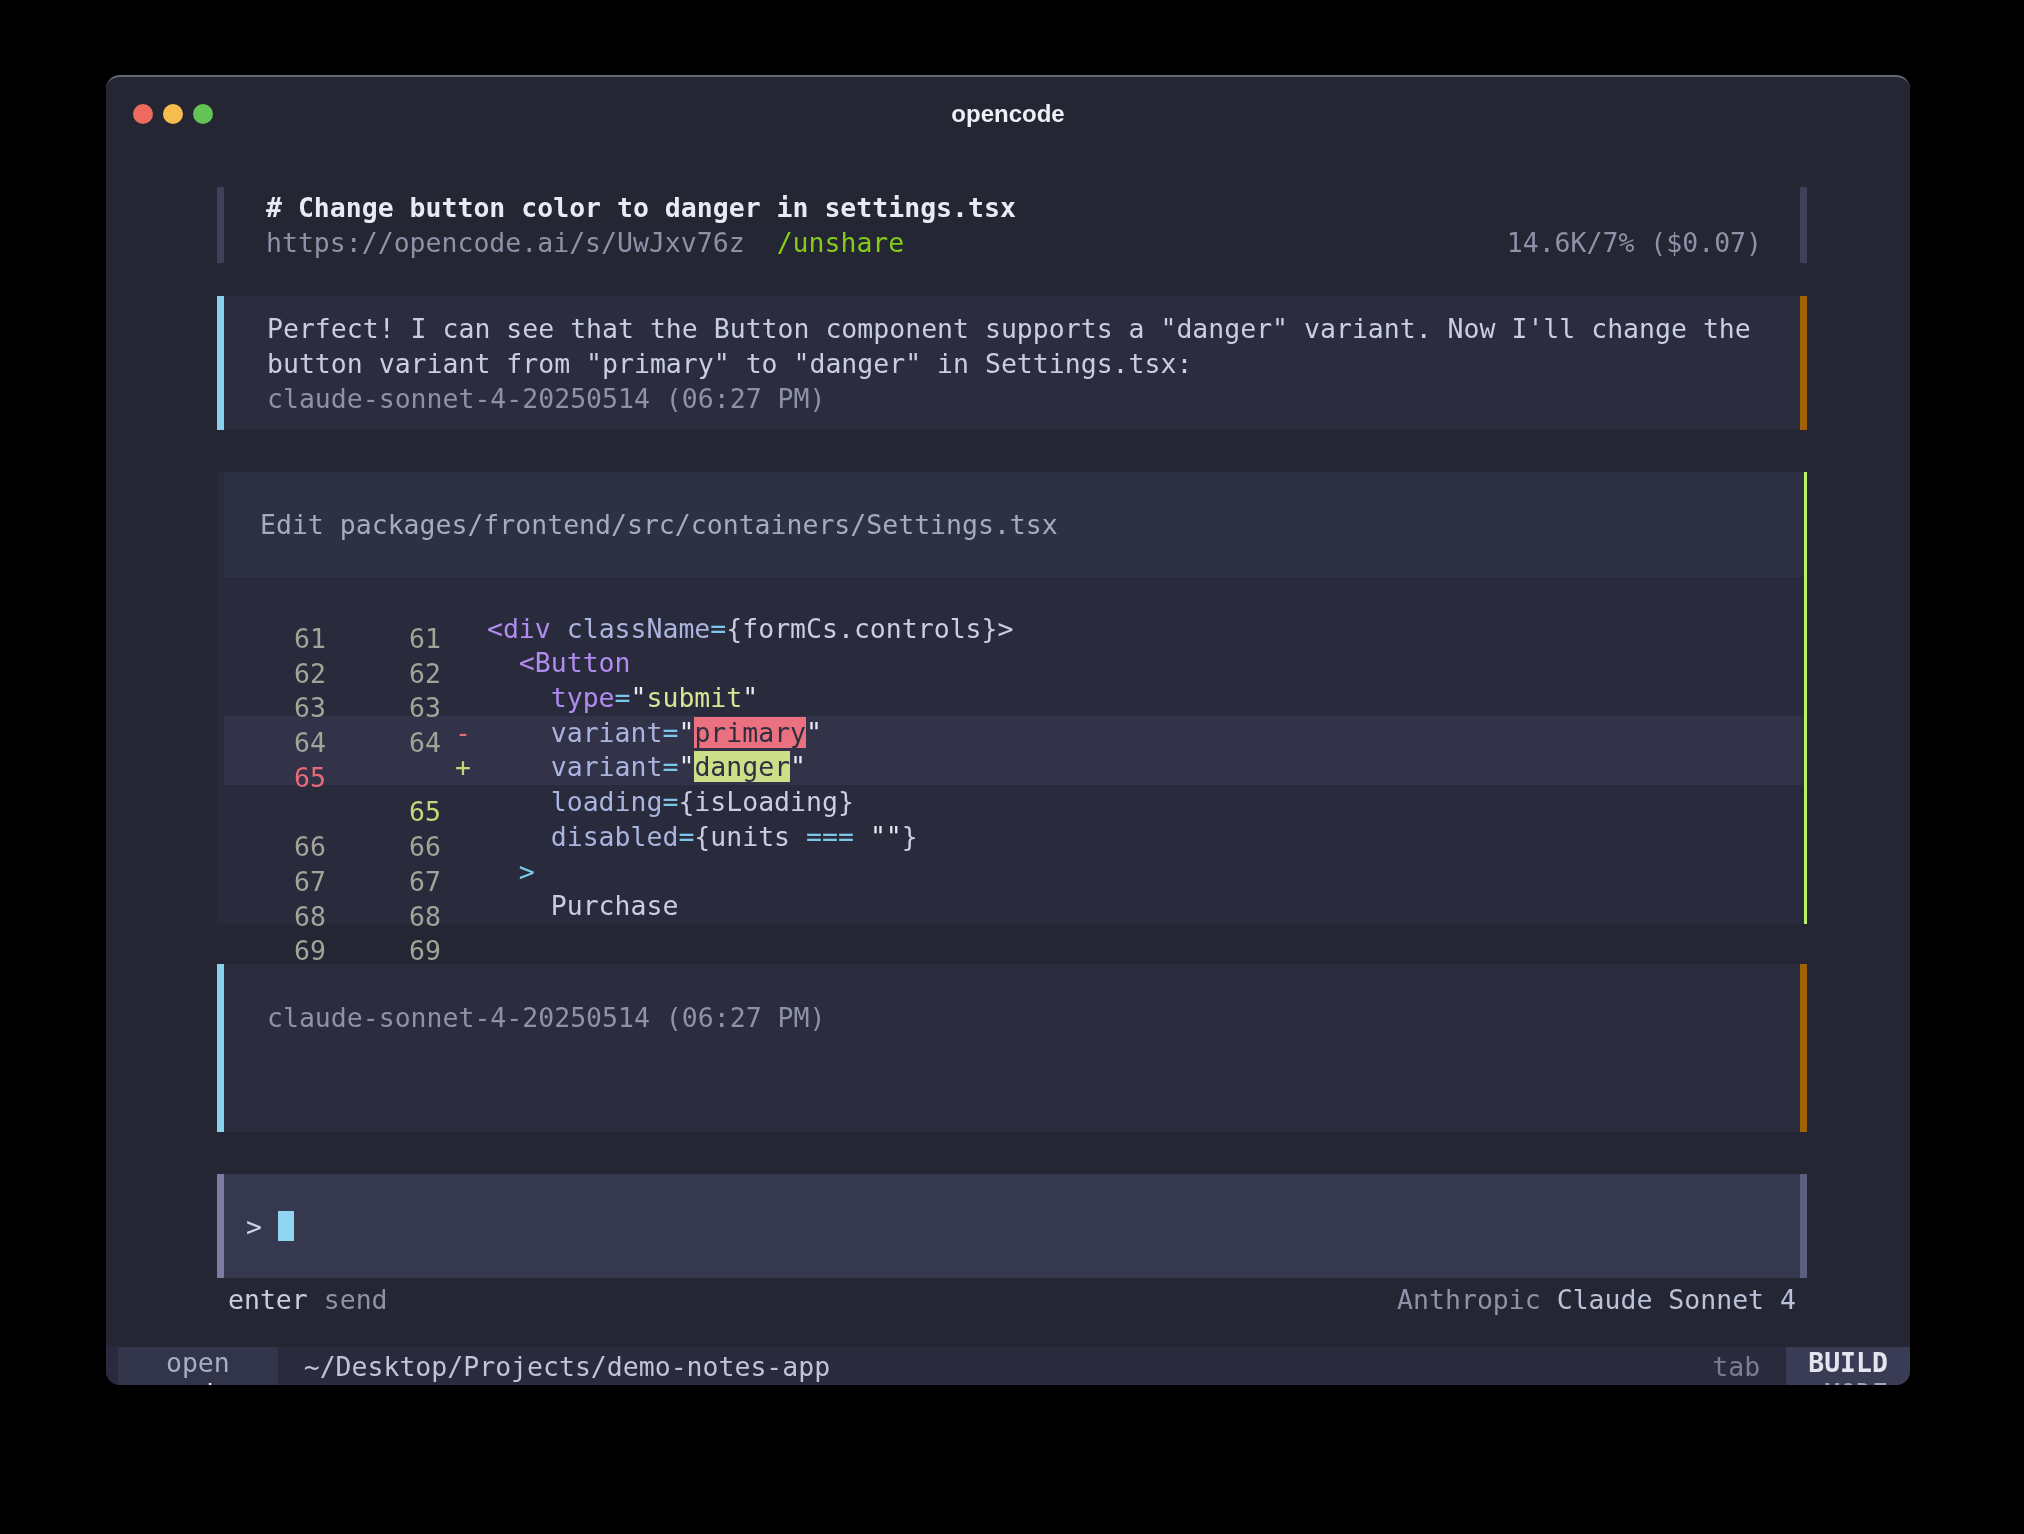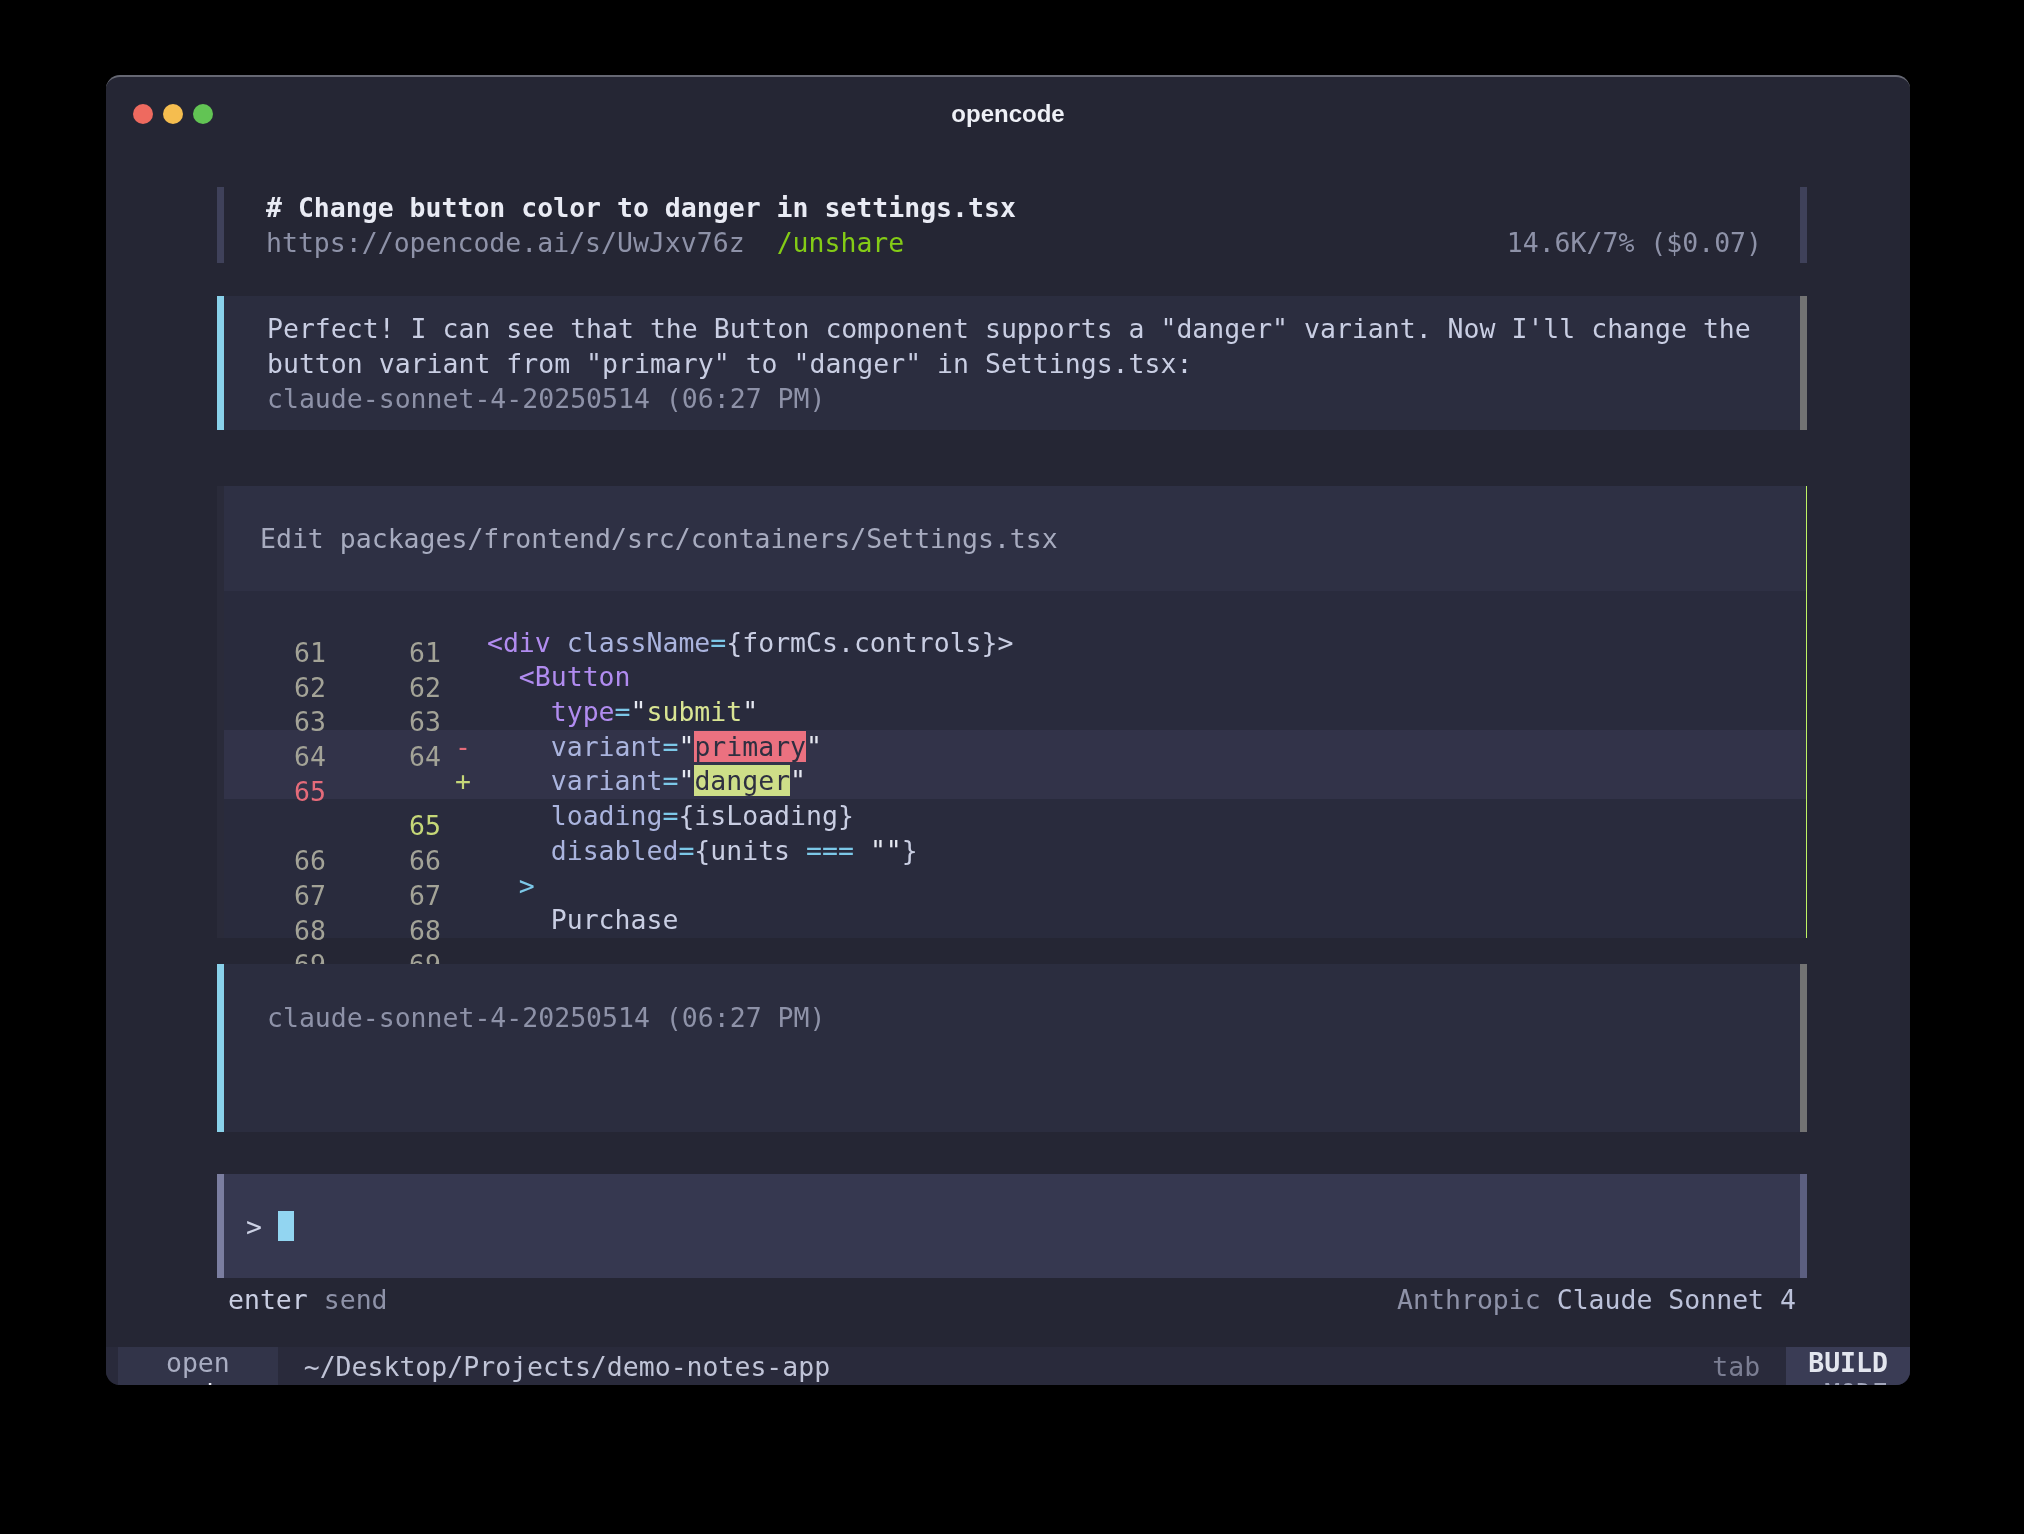--- a/index.html
+++ b/index.html
@@ -31,27 +31,27 @@
   
   .header-block { top:110px; height:76px; padding:3px 38px 3px 42px;
                   border-left:7px solid #3f415a; border-right:7px solid #3f415a; }
   .header-title { font-weight:bold; color:#e9ebf4; }
   .header-line2 { display:flex; justify-content:space-between; }
   .share-url { color:#8e92a8; }
   .unshare { color:#84cc16; margin-left:32px; }
 
   
   .message { background:#2b2d3f; border-left:7px solid #89d1ea;
-             border-right:7px solid #737373; padding-left:43px; }
+             border-right:7px solid #a16207; padding-left:43px; }
   .msg1 { top:219px; height:134px; padding-top:15px; }
   .msg2 { top:887px; height:168px; padding-top:36px; }
 
   
-  .diff-card { top:409px; height:452px; border-left:7px solid #2a2b3a;
-               border-right:1px solid #bef264; }
+  .diff-card { top:395px; height:452px; border-left:7px solid #2a2b3a;
+               border-right:3px solid #bef264; }
   .diff-header { height:105px; background:#2e3044; display:flex; align-items:center;
                  padding-left:36px; color:#a7abbf; font-size:26.5px; }
   .drow { display:flex; height:34.7px; line-height:34.7px; background:#292b3d;
           font-size:26.5px; white-space:pre; }
   .drow.del, .drow.add { background:#323349; }
   .gut { width:115px; text-align:right; padding-right:13px; color:#a3a397;
          flex:none;margin-top:45px; }
   .drow.context .gut { background:#4e4d6a; }
   .drow.del .gut.old { color:#e56b7a; }
   .drow.add .gut.new { color:#c5d778; }

